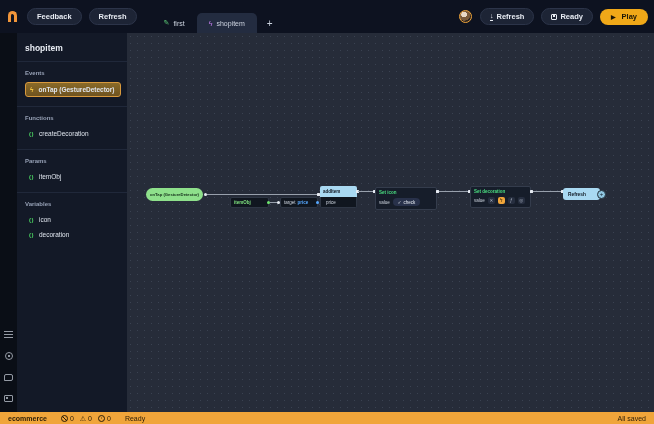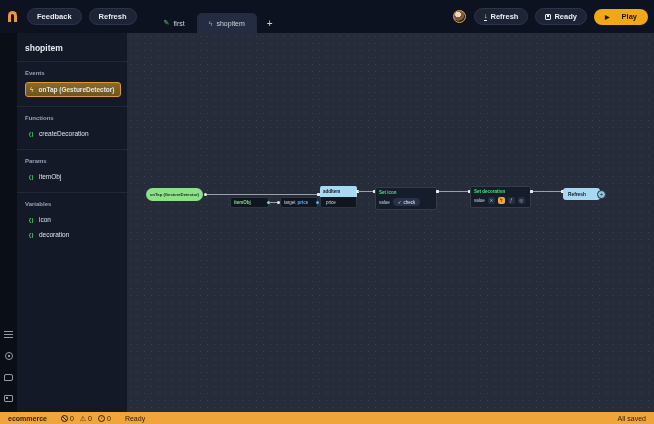--- a/index.html
+++ b/index.html
@@ -20,21 +20,21 @@
   .tab-icon { font-size:7px; }
   .pencil { color:#5fd37a; }
   .bolt-purple { color:#c97ef2; }
   .newtab { display:flex; align-items:center; padding:0 10px; color:#cdd4e0; font-size:10px; cursor:pointer; }
   .tb-spacer { flex:1; }
   .avatar { width:13px; height:13px; border-radius:50%; border:1.5px solid #f0a53a;
     background:radial-gradient(circle at 38% 32%, #e9d9c6 0 28%, #7a5a3a 29% 60%, #2c2420 61%); margin-right:8px; }
   .icon-dl { display:inline-block; font-size:7px; line-height:6px; border-bottom:1px solid #e8ecf3; padding-bottom:1px; }
   .floppy { display:inline-block; width:6px; height:6px; border:1px solid #e8ecf3; border-radius:1px; position:relative; }
   .floppy::before { content:""; position:absolute; top:0; left:1px; right:1px; height:2px; background:#e8ecf3; }
-  .play-btn { display:inline-flex; align-items:center; gap:12px; background:#f0a818; color:#1c1607;
+  .play-btn { display:inline-flex; align-items:center; gap:6px; background:#f0a818; color:#1c1607;
     border:none; border-radius:9px; font-size:7.5px; font-weight:bold; padding:3.5px 11px;
     font-family:"Liberation Sans",sans-serif; cursor:pointer; }
   .play-tri { font-size:6px; }
 
   
   .main { display:flex; height:379px; }
   .rail { width:17px; background:#0a0e16; display:flex; flex-direction:column; justify-content:flex-end;
     align-items:center; gap:14px; padding-bottom:10px; }
   .rail-btn { width:9px; height:8px; cursor:pointer; opacity:.75; }
   .ri-menu { background:repeating-linear-gradient(to bottom,#c3c9d4 0 1px,transparent 1px 3px); height:7px; }

